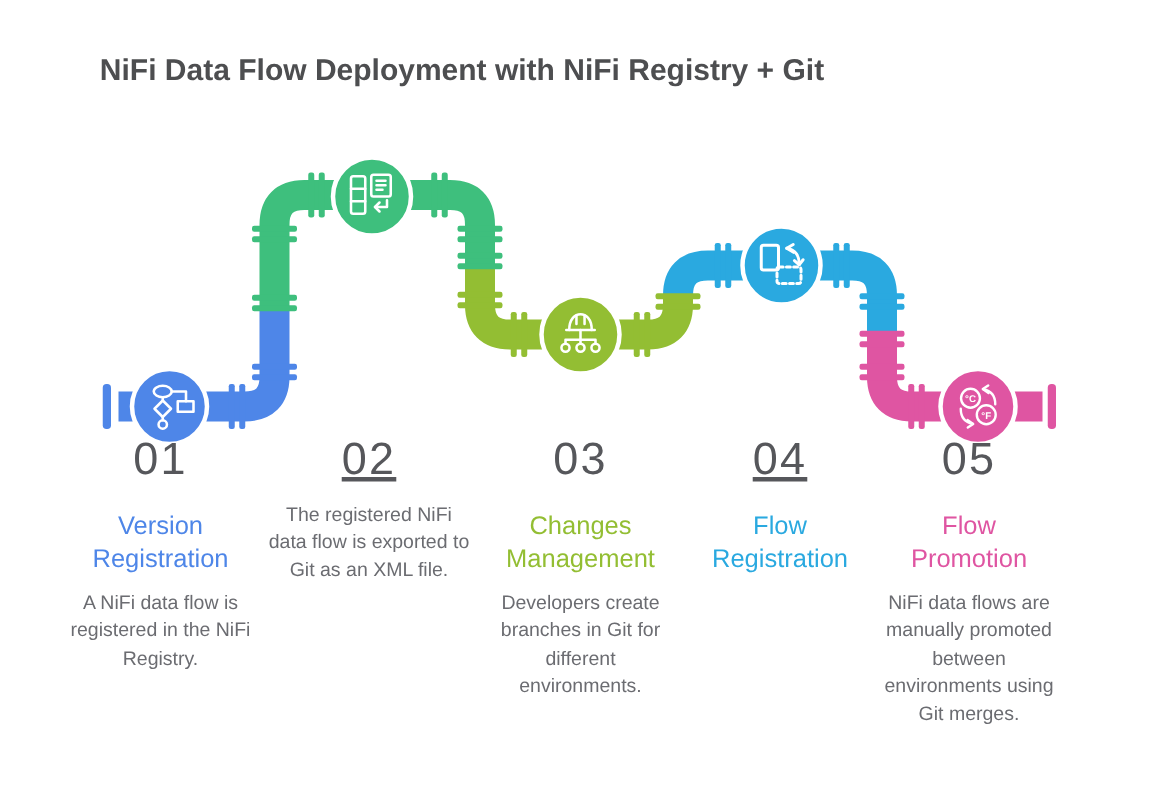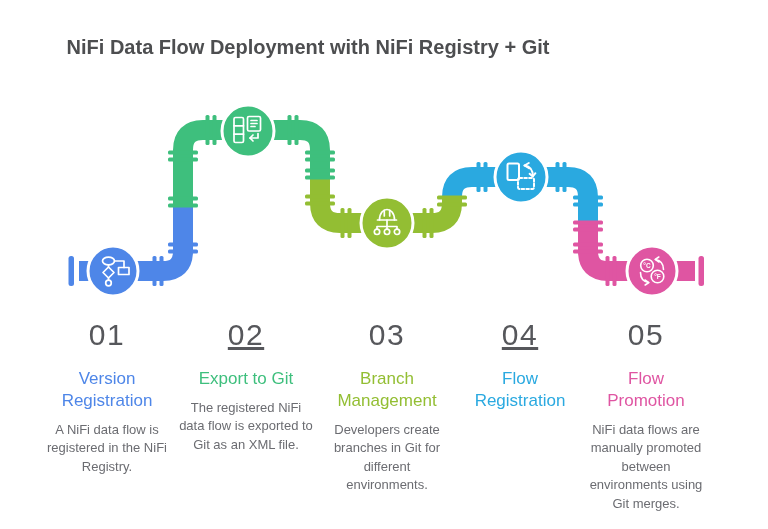--- a/index.html
+++ b/index.html
@@ -5,21 +5,21 @@
   html,body{margin:0;padding:0;background:#fff;}
   #canvas{
     position:relative;width:768px;height:529px;background:#ffffff;overflow:hidden;
     font-family:"Liberation Sans","DejaVu Sans",sans-serif;
   }
   #title{
     position:absolute;top:36px;left:0;width:616px;text-align:center;
     font-size:20px;font-weight:bold;letter-spacing:0px;
   }
   #pipes{position:absolute;top:0;left:0;}
-  .step-col{position:absolute;top:318px;width:160px;text-align:center;}
+  .step-col{position:absolute;top:290px;width:160px;text-align:center;}
   .step-number{font-size:30px;line-height:1.15;letter-spacing:1.5px;font-weight:400;}
   .step-heading{font-size:17px;font-weight:normal;line-height:1.3;margin:15px auto 0 auto;}
   .step-desc{font-size:13px;line-height:1.43;margin:9px auto 0 auto;}
   .hw1{max-width:116px}.hw2{max-width:150px}.hw3{max-width:126px}.hw4{max-width:120px}.hw5{max-width:106px}
   .dw1{max-width:140px}.dw2{max-width:134px}.dw3{max-width:122px}.dw4{max-width:126px}.dw5{max-width:126px}
   .icon-label{font-size:6.5px;font-weight:bold;font-family:"Liberation Sans",sans-serif;}
 </style>
 </head>
 <body>
 
@@ -163,27 +163,26 @@
   </svg>
 
   <div class="step-col" style="left:27px">
     <div class="step-number" style="color: rgb(86, 87, 91);">01</div>
     <div class="step-heading hw1" style="color: rgb(78, 134, 232);">Version Registration</div>
     <div class="step-desc dw1" style="color: rgb(107, 108, 113);">A NiFi data flow is registered in the NiFi Registry.</div>
   </div>
 
   <div class="step-col" style="left:166px">
     <div class="step-number" style="color: rgb(86, 87, 91); text-decoration: underline;">02</div>
-    <div class="step-heading hw2" style="color: rgb(62, 191, 125);">Export to Git</div>
     <div class="step-desc dw2" style="color: rgb(107, 108, 113);">The registered NiFi data flow is exported to Git as an XML file.</div>
   </div>
 
   <div class="step-col" style="left:307px">
     <div class="step-number" style="color: rgb(86, 87, 91);">03</div>
-    <div class="step-heading hw3" style="color: rgb(147, 190, 51);">Branch Management</div>
+    <div class="step-heading hw3" style="color: rgb(147, 190, 51);">Changes Management</div>
     <div class="step-desc dw3" style="color: rgb(107, 108, 113);">Developers create branches in Git for different environments.</div>
   </div>
 
   <div class="step-col" style="left:440px">
     <div class="step-number" style="color: rgb(86, 87, 91); text-decoration: underline;">04</div>
     <div class="step-heading hw4" style="color: rgb(42, 169, 224);">Flow Registration</div>
   </div>
 
   <div class="step-col" style="left:566px">
     <div class="step-number" style="color: rgb(86, 87, 91);">05</div>

